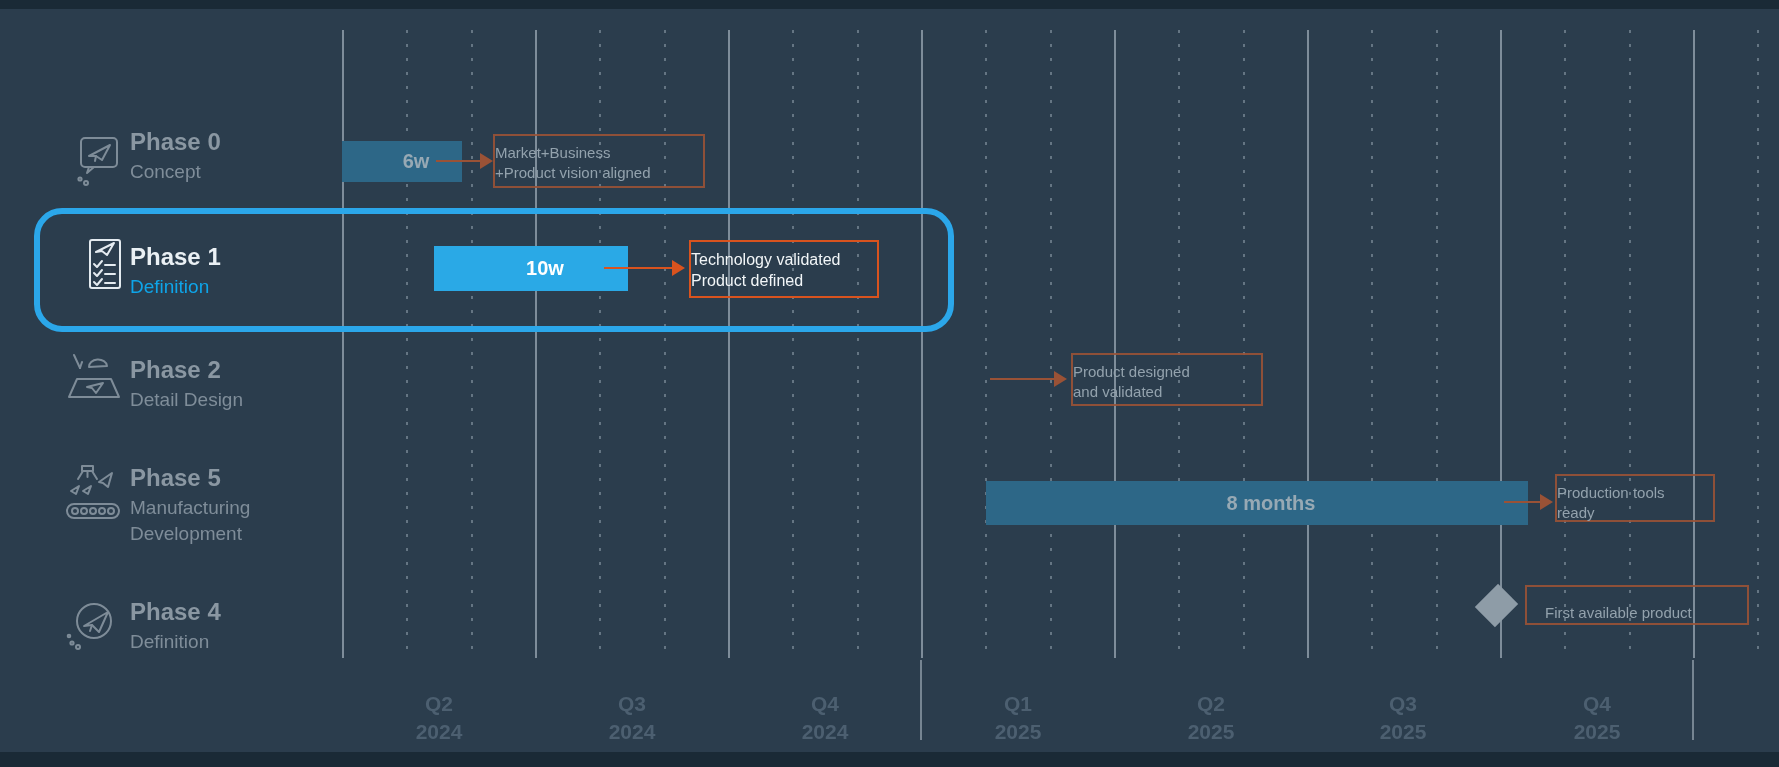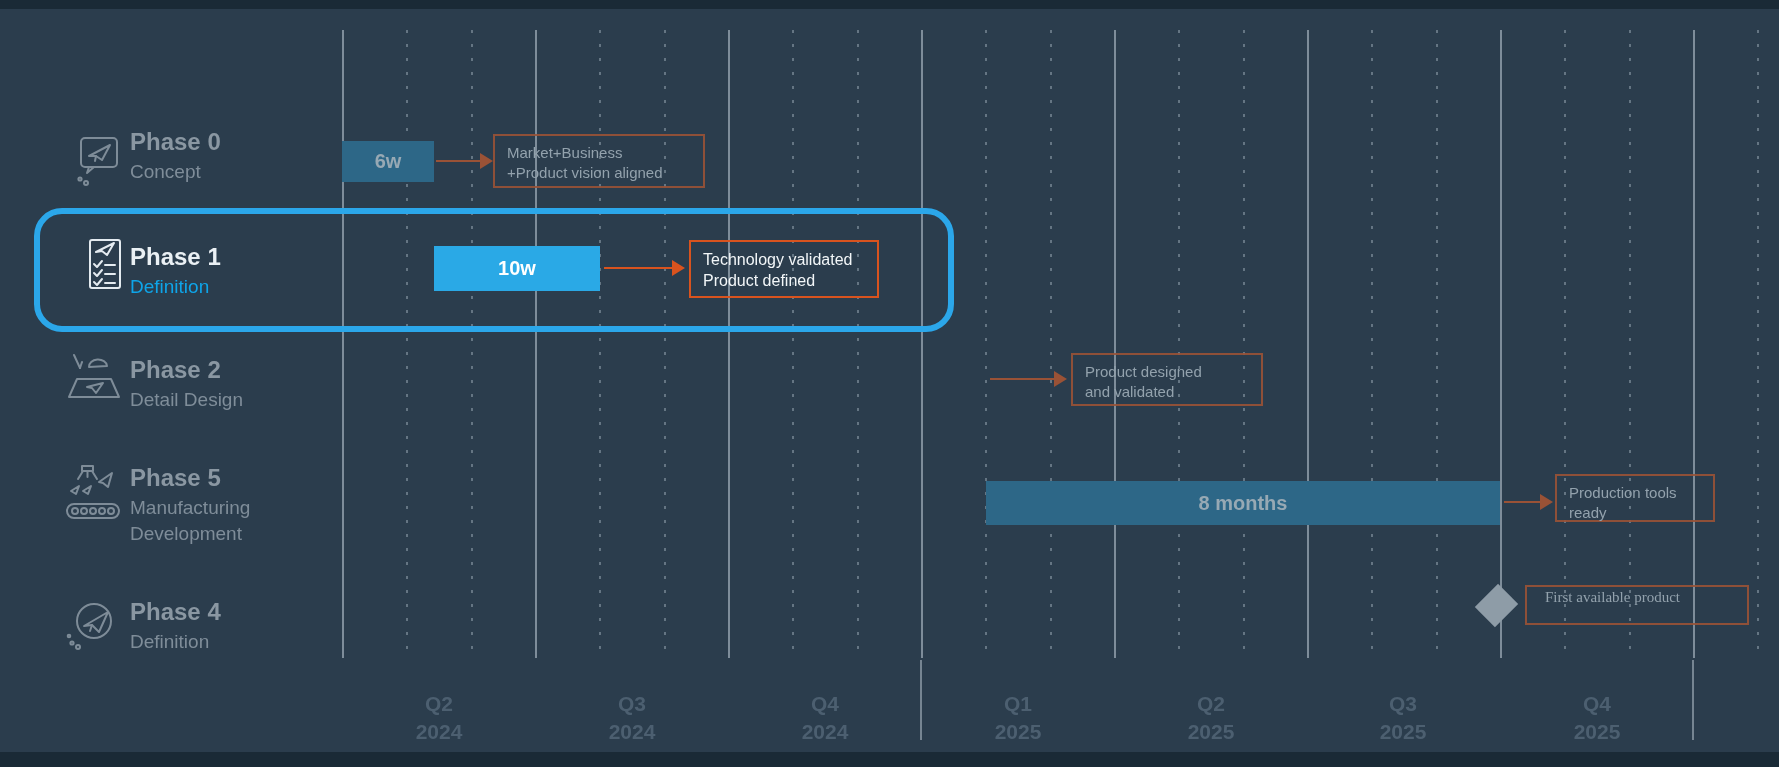--- a/index.html
+++ b/index.html
@@ -19,34 +19,34 @@
 
   .ptitle{position:absolute;font-size:24px;font-weight:600;color:#8A97A2;line-height:28px;}
   .psub{position:absolute;font-size:19px;font-weight:400;color:#7F8D99;line-height:26px;width:165px;}
   .ptitle.hl{color:#EAF0F4;}
   .psub.hl{color:#0ea5e9;}
   .picon{position:absolute;}
   .picon svg{stroke:#7E8C98;fill:none;stroke-width:2;stroke-linejoin:round;stroke-linecap:round;}
   .picon.hl svg{stroke:#E4EBF0;}
 
   .bar{position:absolute;display:flex;align-items:center;justify-content:center;
-       font-size:20px;font-weight:600;}
+       font-size:20px;font-weight:600;padding-left:28px;}
   .bar.dim{background:#2D6787;color:#97A9B4;}
   .bar.bright{background:#2AA9E6;color:#FFFFFF;}
 
   .arrow{position:absolute;height:2px;background:#9A5236;}
   .arrow::after{content:'';position:absolute;right:-13px;top:-7px;width:0;height:0;
                 border-left:13px solid #9A5236;border-top:8px solid transparent;border-bottom:8px solid transparent;}
   .arrow.bright{background:#D9531E;}
   .arrow.bright::after{border-left-color:#D9531E;}
 
   .note{position:absolute;border:2px solid rgba(154,82,54,0.9);box-sizing:border-box;
-        color:#93A2AD;font-size:15px;line-height:20px;padding:7px 12px;}
+        color:#93A2AD;font-size:15px;line-height:20px;padding:7px 0;}
   .note.bright{border-color:#D9531E;color:#F2F6F8;font-size:16px;line-height:21px;}
-  .note.vcenter{display:flex;align-items:flex-start;padding:0 0 0 18px;font-family:Liberation Serif, serif;}
+  .note.vcenter{display:flex;align-items:flex-end;padding:0 0 0 18px;}
 
   .highlight{position:absolute;left:34px;top:208px;width:920px;height:124px;box-sizing:border-box;
              border:6px solid #2BA7EA;border-radius:28px;background:transparent;}
 
   .diamond{position:absolute;left:1481px;top:590px;width:31px;height:31px;background:#8E9CA7;
            transform:rotate(45deg) scale(0.92,1.06);}
 </style>
 </head>
 <body>
 

